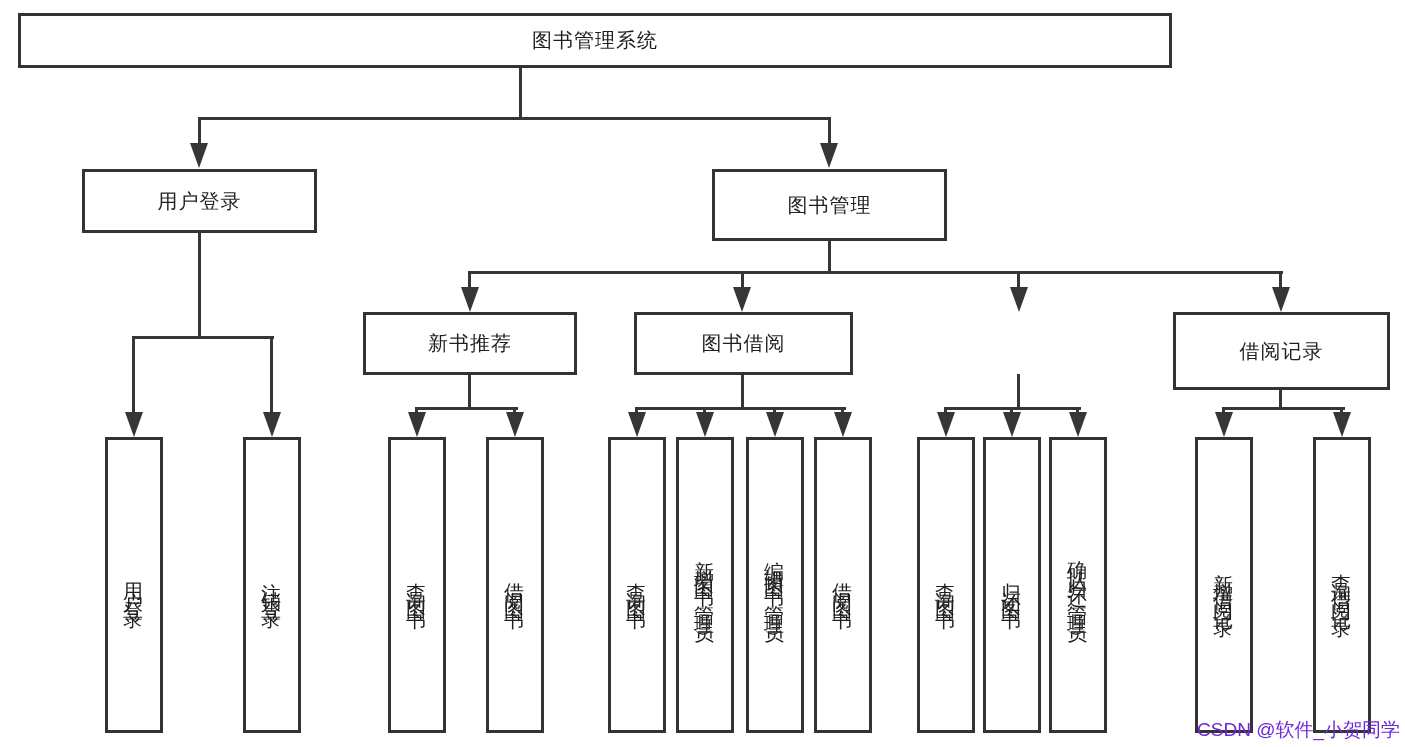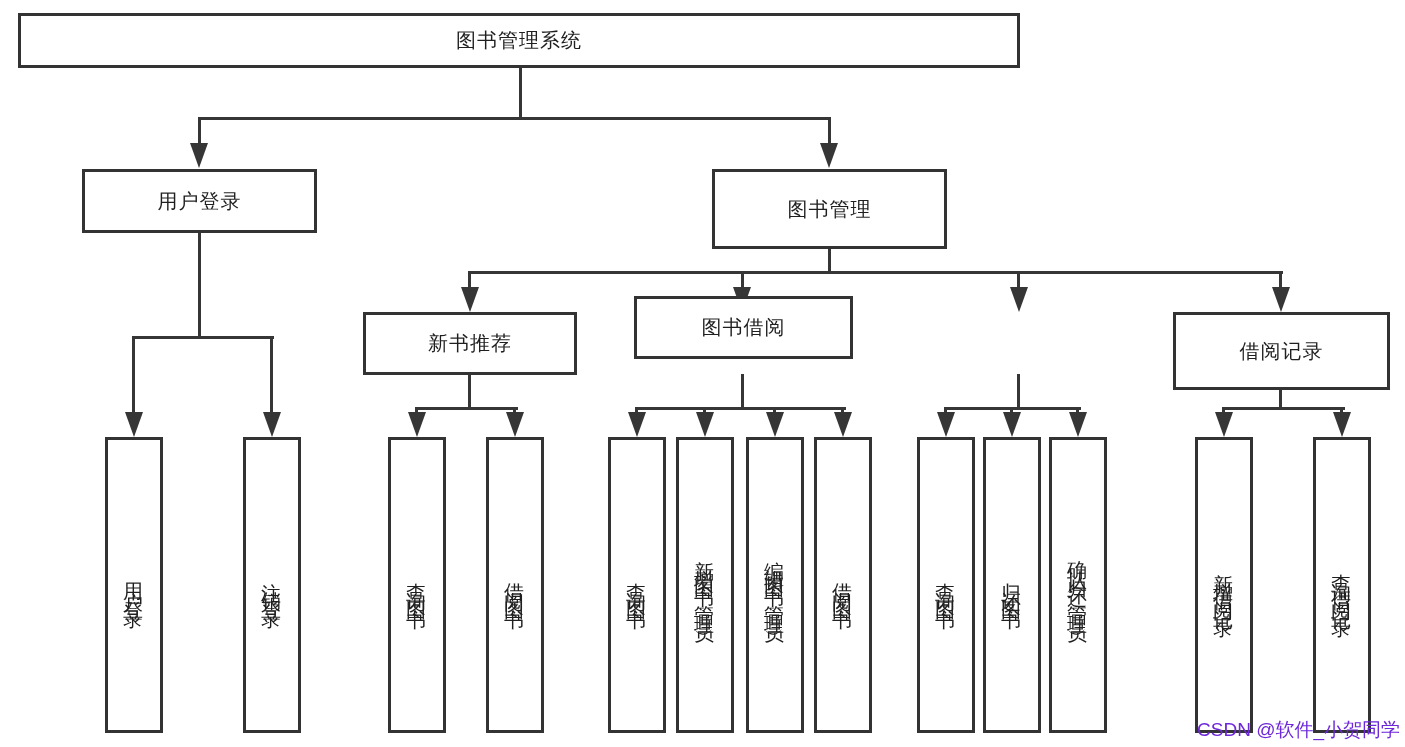--- a/index.html
+++ b/index.html
@@ -28,35 +28,35 @@
   .watermark{
     position:absolute;left:1140px;top:717px;width:260px;text-align:right;
     font-size:19px;color:#6d28d9;z-index:5;white-space:nowrap;
   }
 </style>
 </head>
 <body>
 
 <div id="canvas">
 
-  <div class="node" style="left:18px;top:13px;width:1002px;height:55px">
+  <div class="node" style="left:18px;top:13px;width:1154px;height:55px">
     <span>图书管理系统</span>
   </div>
 
   <div class="node" style="left:82px;top:169px;width:235px;height:64px">
     <span>用户登录</span>
   </div>
-  <div class="node" style="left:712px;top:169px;width:235px;height:80px">
+  <div class="node" style="left:712px;top:169px;width:235px;height:72px">
     <span>图书管理</span>
   </div>
 
   <div class="node" style="left:363px;top:312px;width:214px;height:63px">
     <span>新书推荐</span>
   </div>
-  <div class="node" style="left:634px;top:296px;width:219px;height:63px">
+  <div class="node" style="left:634px;top:312px;width:219px;height:63px">
     <span>图书借阅</span>
   </div>
   <div class="node" style="left:1173px;top:312px;width:217px;height:78px">
     <span>借阅记录</span>
   </div>
 
   <div class="leaf" style="left:105px;top:437px;width:58px;height:296px">
     <span>用户登录</span>
   </div>
   <div class="leaf" style="left:243px;top:437px;width:58px;height:296px">

